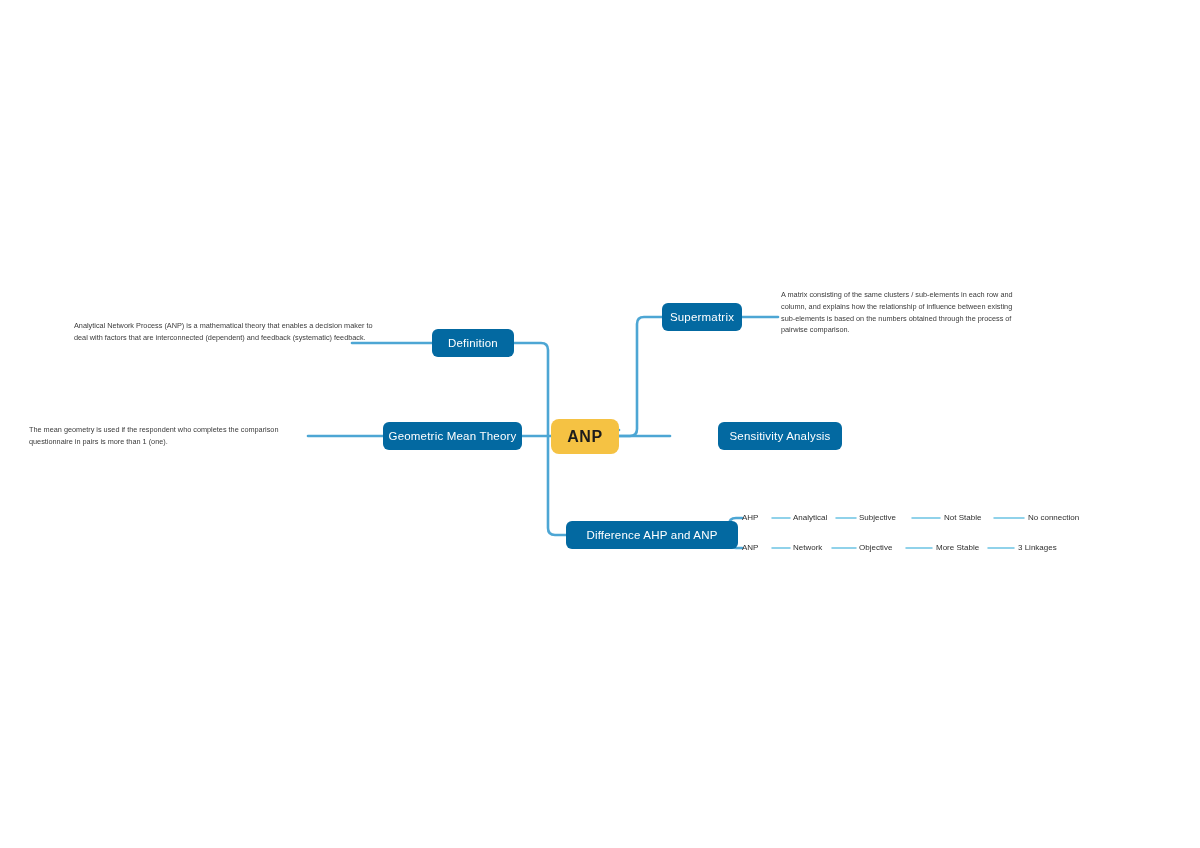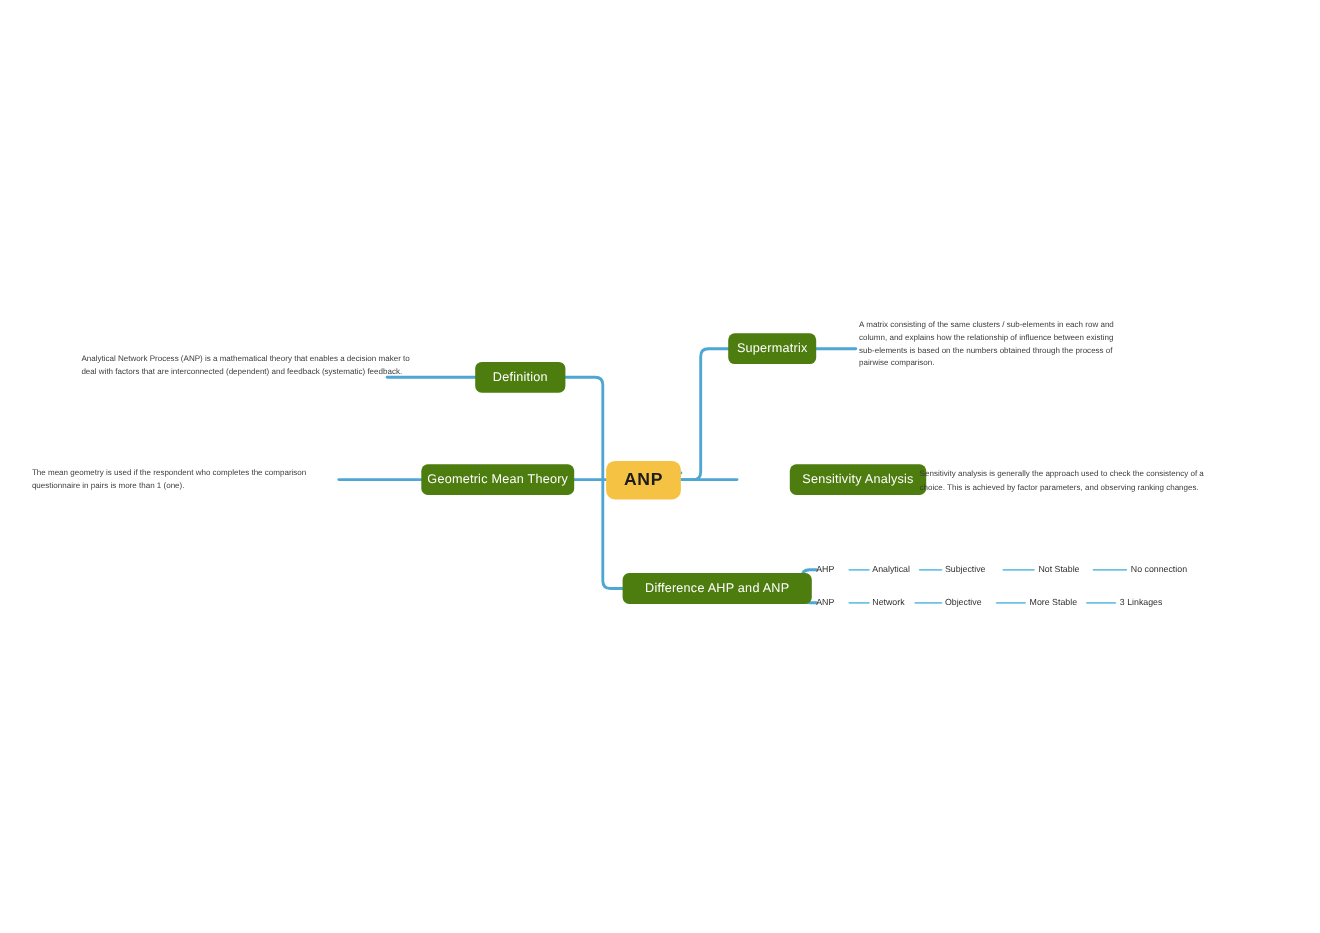--- a/index.html
+++ b/index.html
@@ -41,21 +41,21 @@
   }
   .root-node {
     background: #f5c243;
     color: #1c1c1c;
     font-size: 16px;
     font-weight: bold;
     letter-spacing: 0.6px;
     border-radius: 8px;
   }
   .branch-node {
-    background: #4d7c0f;
+    background: #0369a1;
     font-size: 11.5px;
   }
 
   .note {
     position: absolute;
     color: #3b3b3b;
     font-size: 7.3px;
     line-height: 1.62;
     text-align: left;
   }
@@ -121,21 +121,20 @@
   <div class="note" style="left:29px; top:424px; width:262px;">The mean geometry is used if the respondent who completes the comparison questionnaire in pairs is more than 1 (one).</div>
 
   <div class="node branch-node" style="left:662px; top:303px; width:80px; height:28px;">
     <span>Supermatrix</span>
   </div>
   <div class="note" style="left:781px; top:289px; width:233px;">A matrix consisting of the same clusters / sub-elements in each row and column, and explains how the relationship of influence between existing sub-elements is based on the numbers obtained through the process of pairwise comparison.</div>
 
   <div class="node branch-node" style="left:670px; top:422px; width:124px; height:28px;margin-left:48px;">
     <span>Sensitivity Analysis</span>
   </div>
-  <div class="note" style="left:836px; top:425px; width:272px;">Sensitivity analysis is generally the approach used to check the consistency of a choice. This is achieved by factor parameters, and observing ranking changes.</div>
 
   <div class="node branch-node" style="left:566px; top:521px; width:172px; height:28px;">
     <span>Difference AHP and ANP</span>
   </div>
 
   <div class="leaf-label" style="left:742px; top:513px;">AHP</div>
   <div class="leaf-label" style="left:793px; top:513px;">Analytical</div>
   <div class="leaf-label" style="left:859px; top:513px;text-align:center;">Subjective</div>
   <div class="leaf-label" style="left:944px; top:513px;">Not Stable</div>
   <div class="leaf-label" style="left:1028px; top:513px;">No connection</div>

